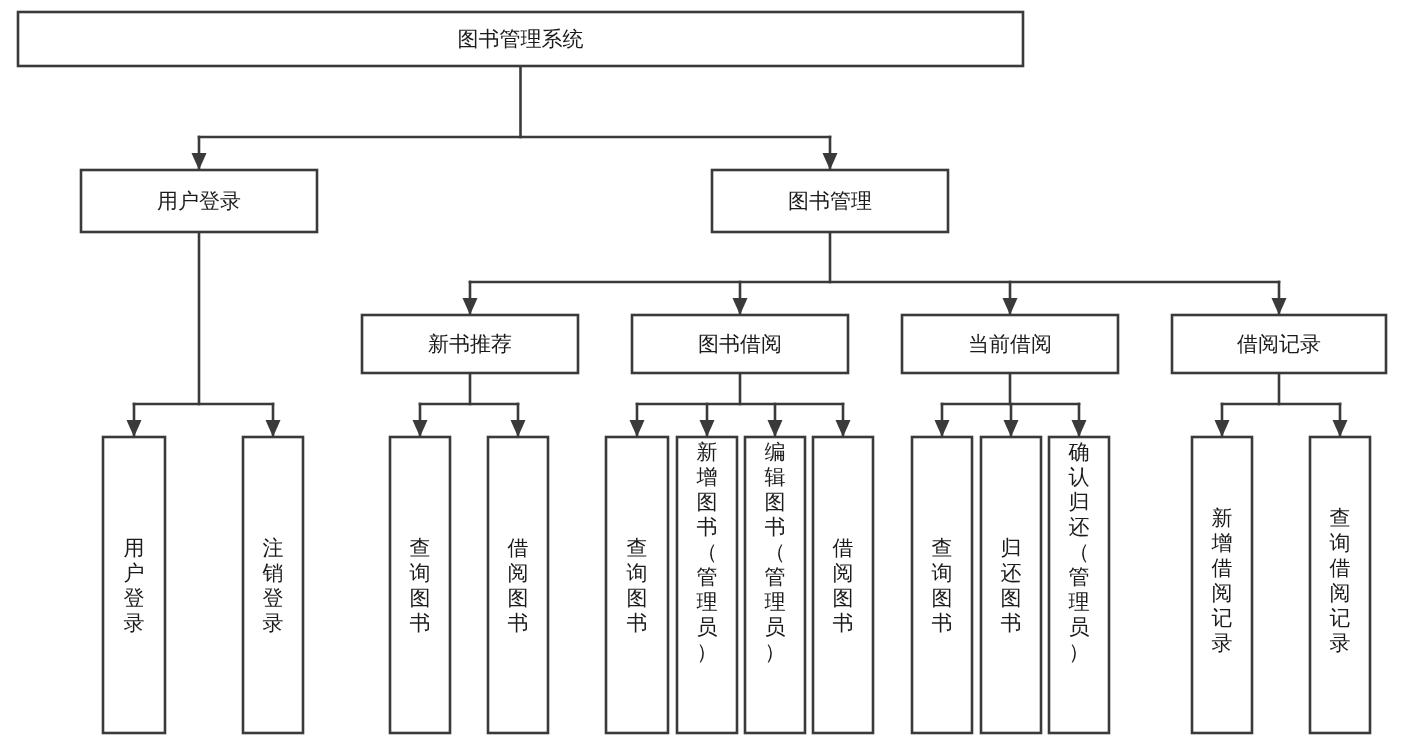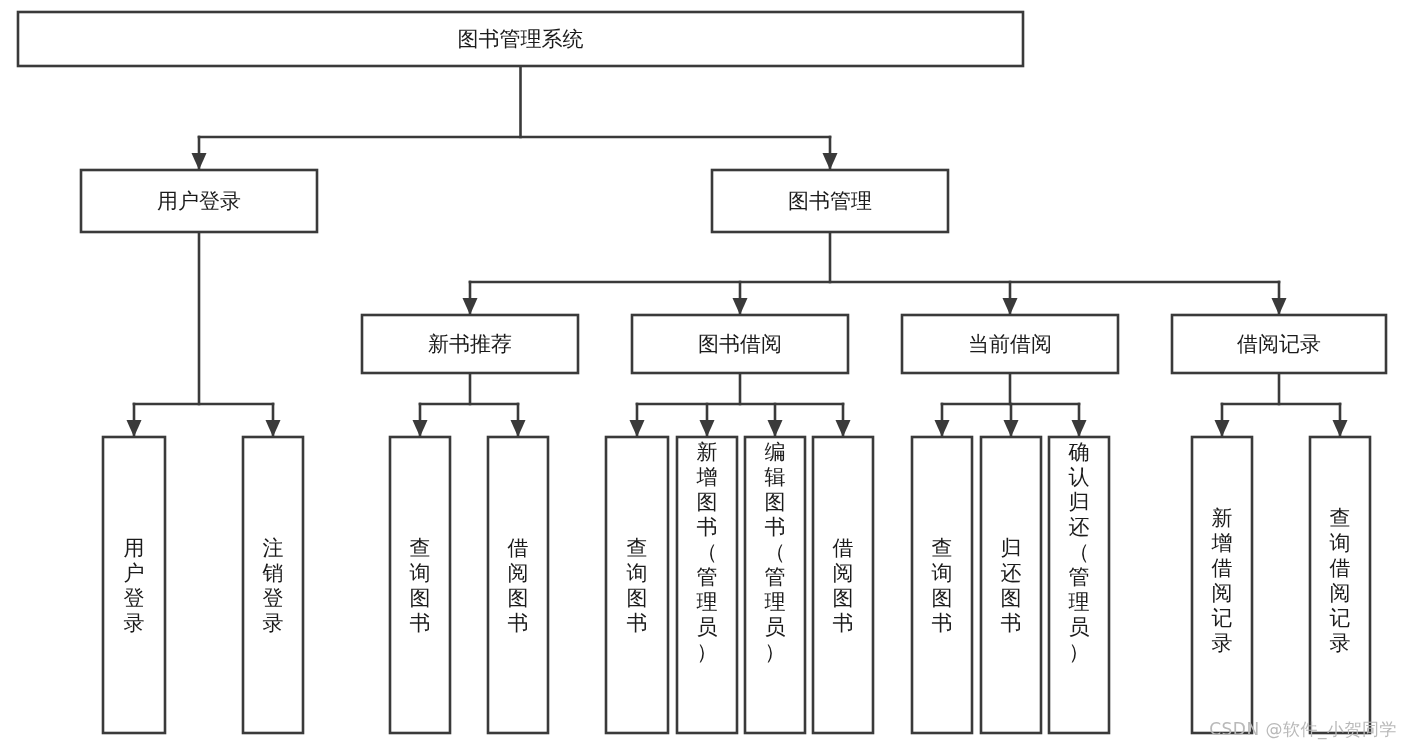--- a/index.html
+++ b/index.html
@@ -219,15 +219,14 @@
           <rect x="1192" y="437" width="60" height="296" class="node-box"></rect>
           <text x="1222" y="525" class="node-label-v"><tspan x="1222" dy="0">新</tspan><tspan x="1222" dy="25">增</tspan><tspan x="1222" dy="25">借</tspan><tspan x="1222" dy="25">阅</tspan><tspan x="1222" dy="25">记</tspan><tspan x="1222" dy="25">录</tspan></text>
         </g>
         <g>
           <rect x="1310" y="437" width="60" height="296" class="node-box"></rect>
           <text x="1340" y="525" class="node-label-v"><tspan x="1340" dy="0">查</tspan><tspan x="1340" dy="25">询</tspan><tspan x="1340" dy="25">借</tspan><tspan x="1340" dy="25">阅</tspan><tspan x="1340" dy="25">记</tspan><tspan x="1340" dy="25">录</tspan></text>
         </g>
       </g>
   </svg>
 
-  <div class="watermark">CSDN @软件_小贺同学</div>
 
 </div>
 
 </body></html>

